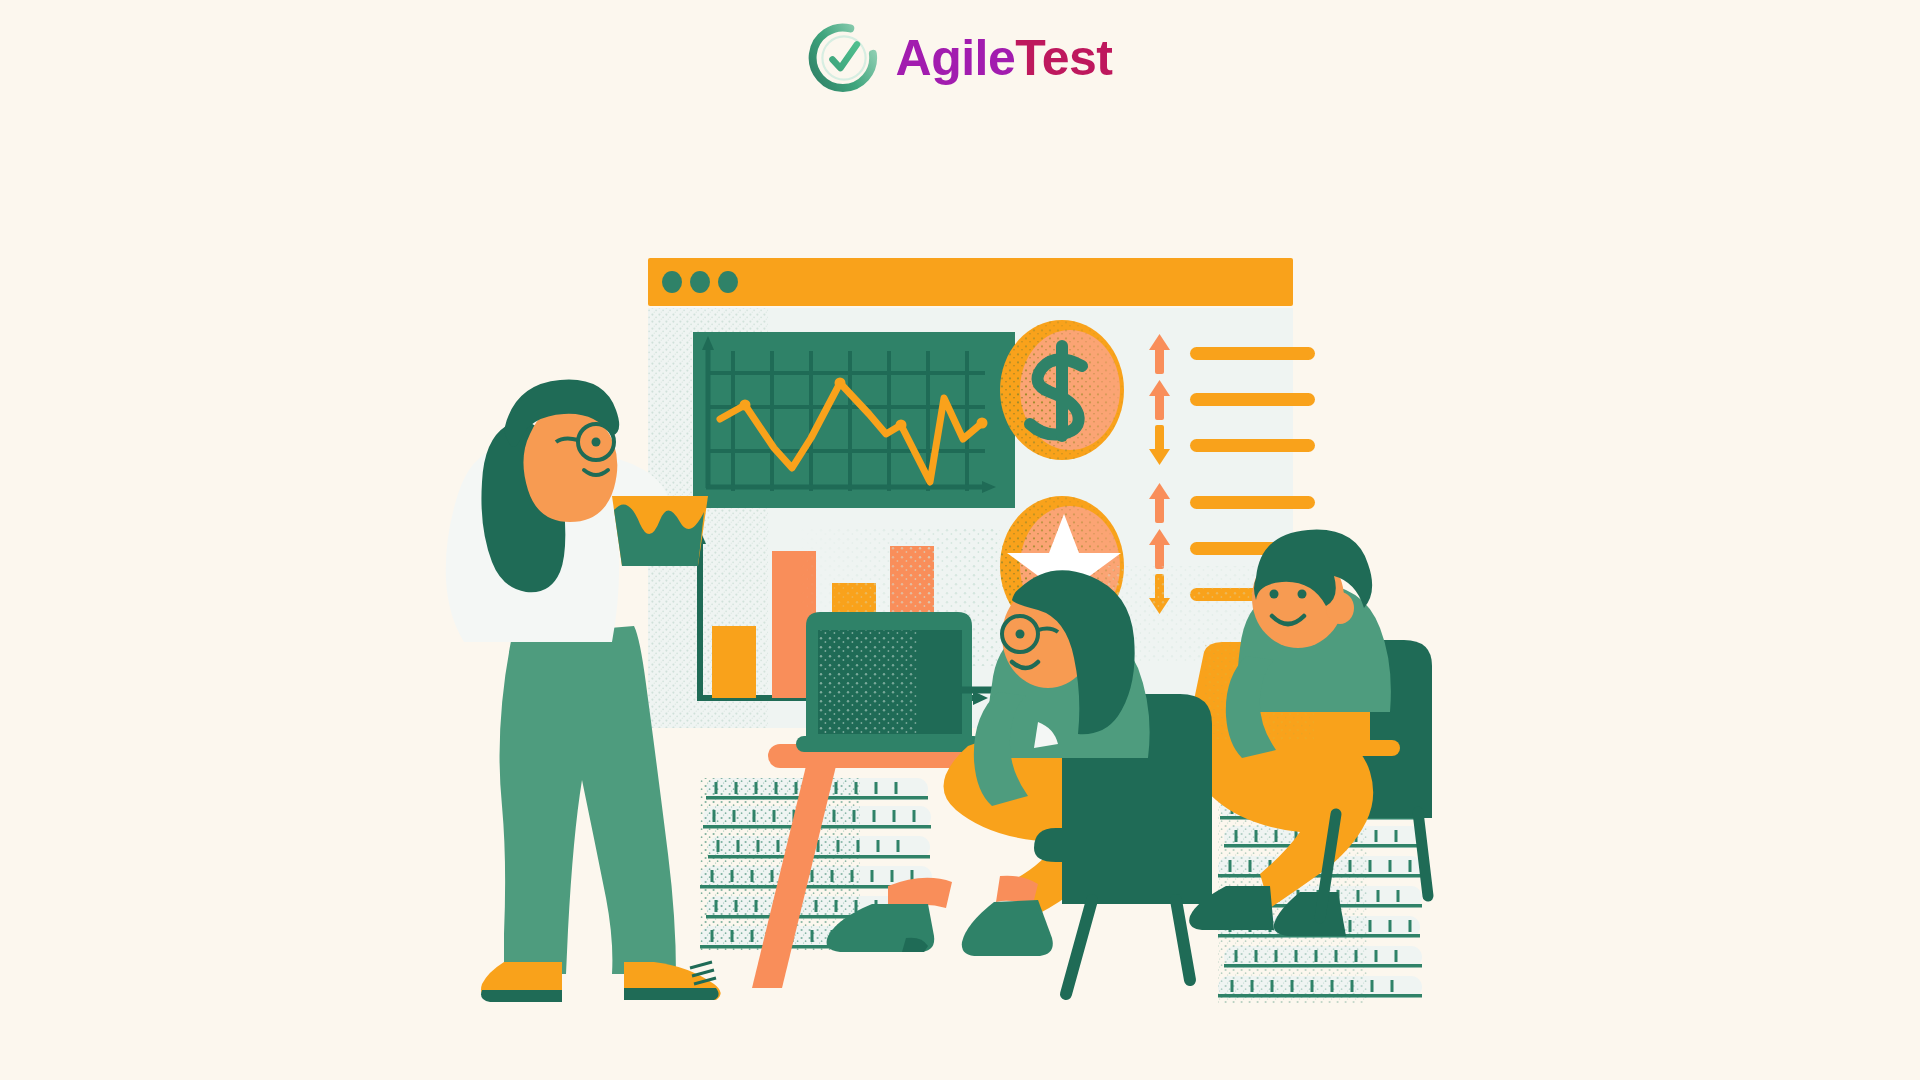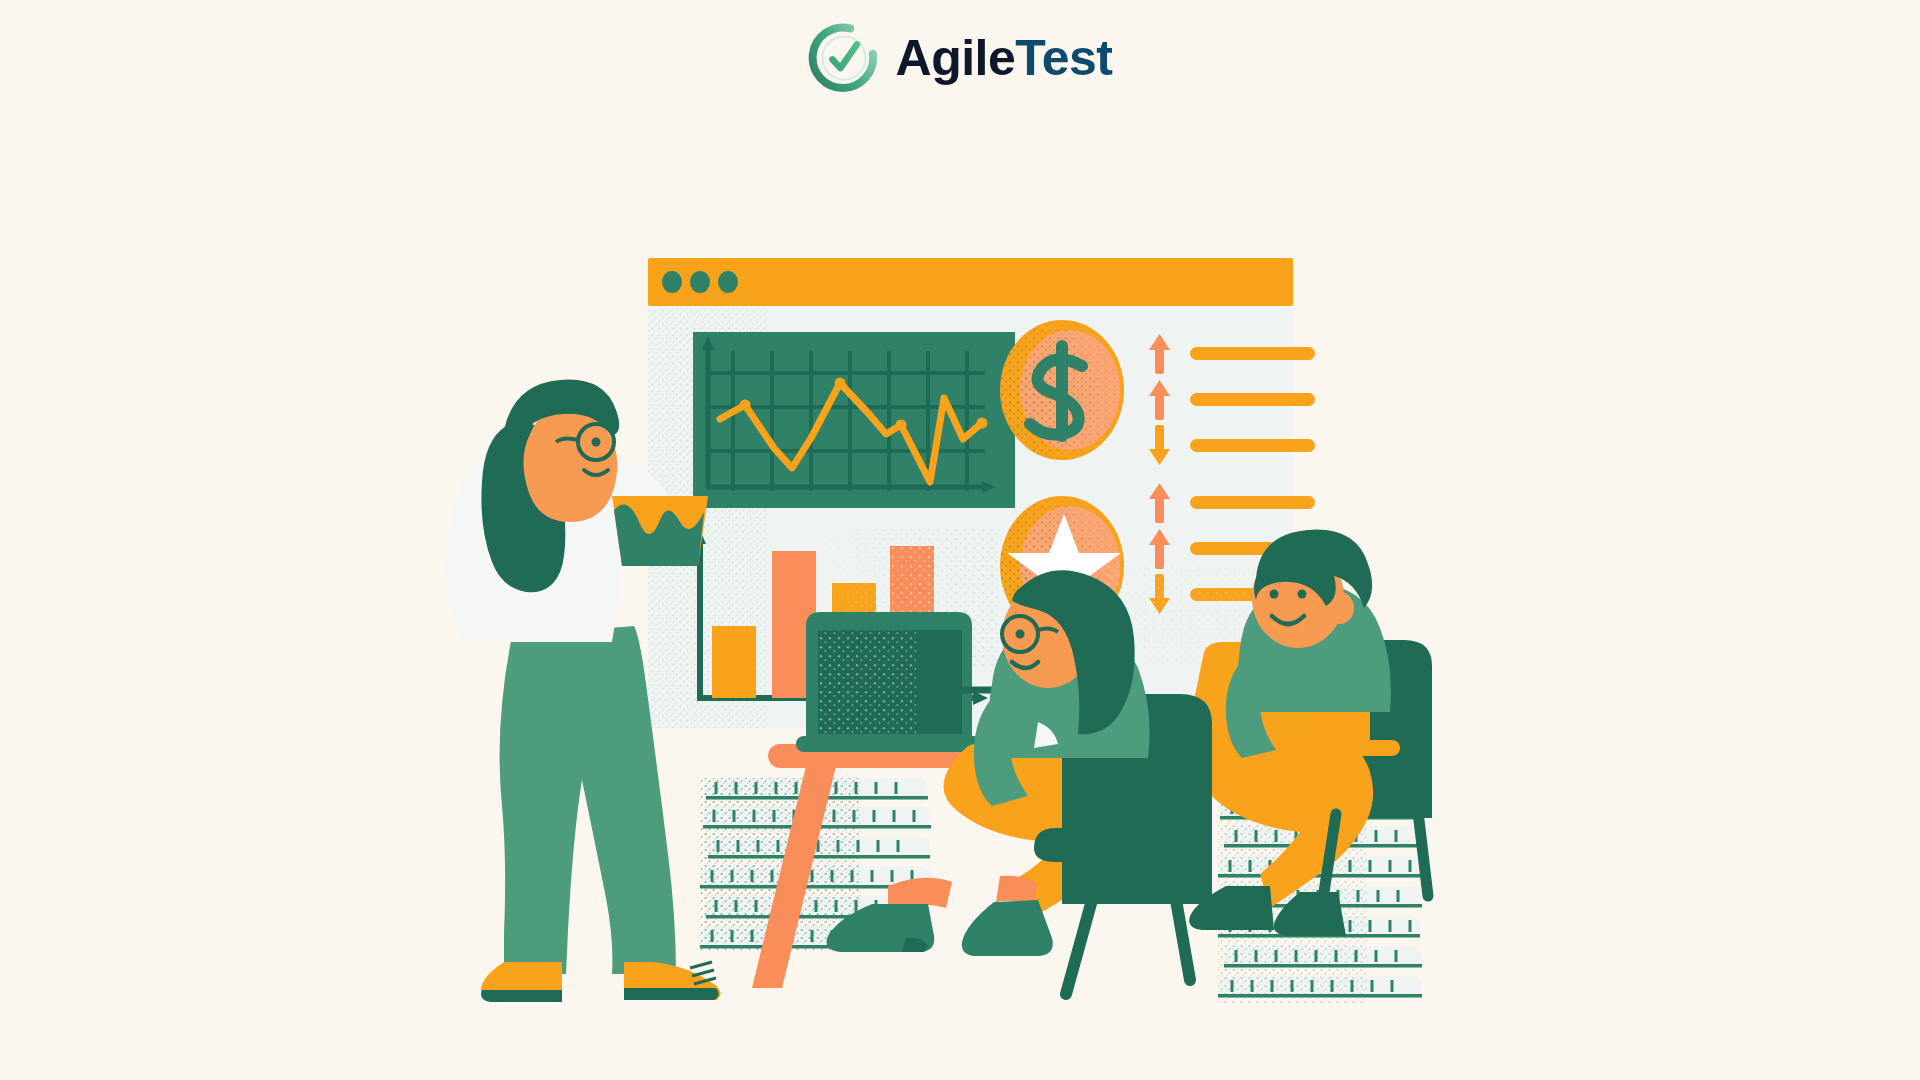--- a/index.html
+++ b/index.html
@@ -30,22 +30,22 @@
     gap: 16px;
   }
   #logo-mark { width: 72px; height: 72px; display: block; }
   #logo-text {
     font-size: 50px;
     font-weight: 700;
     letter-spacing: -0.5px;
     line-height: 1;
     white-space: nowrap;
   }
-  .word-agile { color: #0f172a; }
-  .word-test  { color: #0c4a6e; }
+  .word-agile { color: #a21caf; }
+  .word-test  { color: #be185d; }
 
   
   #illustration {
     position: absolute;
     left: 0; top: 96px;
     width: 1920px;
     height: 984px;
     display: block;
   }
   

